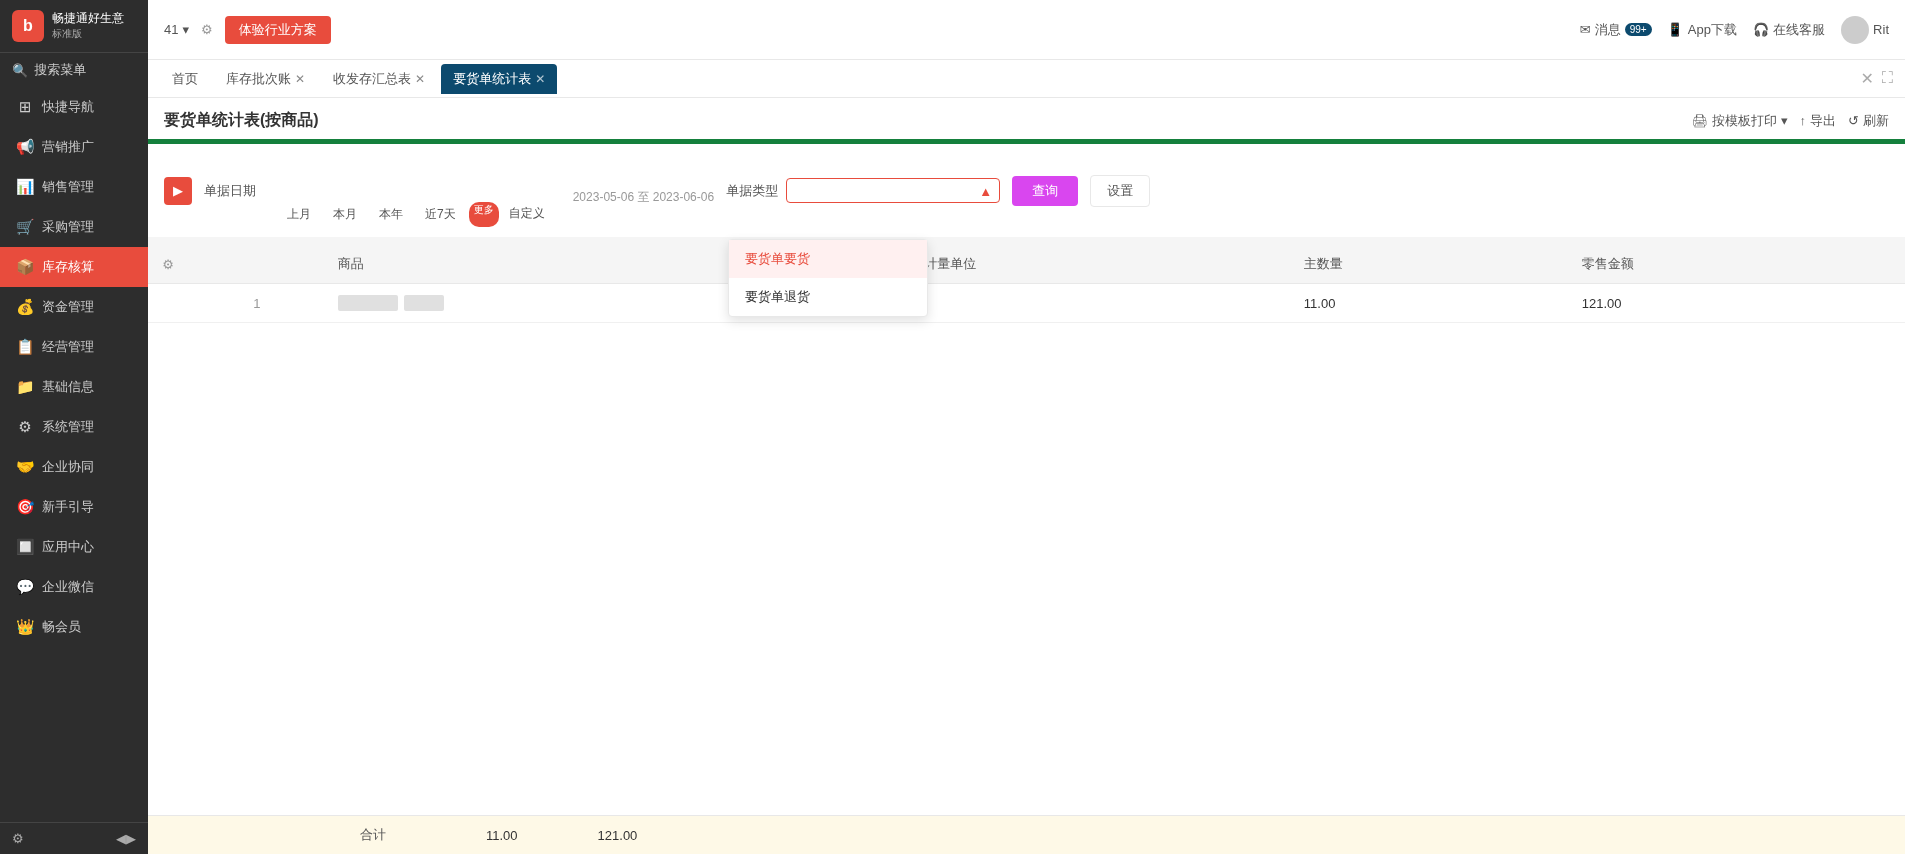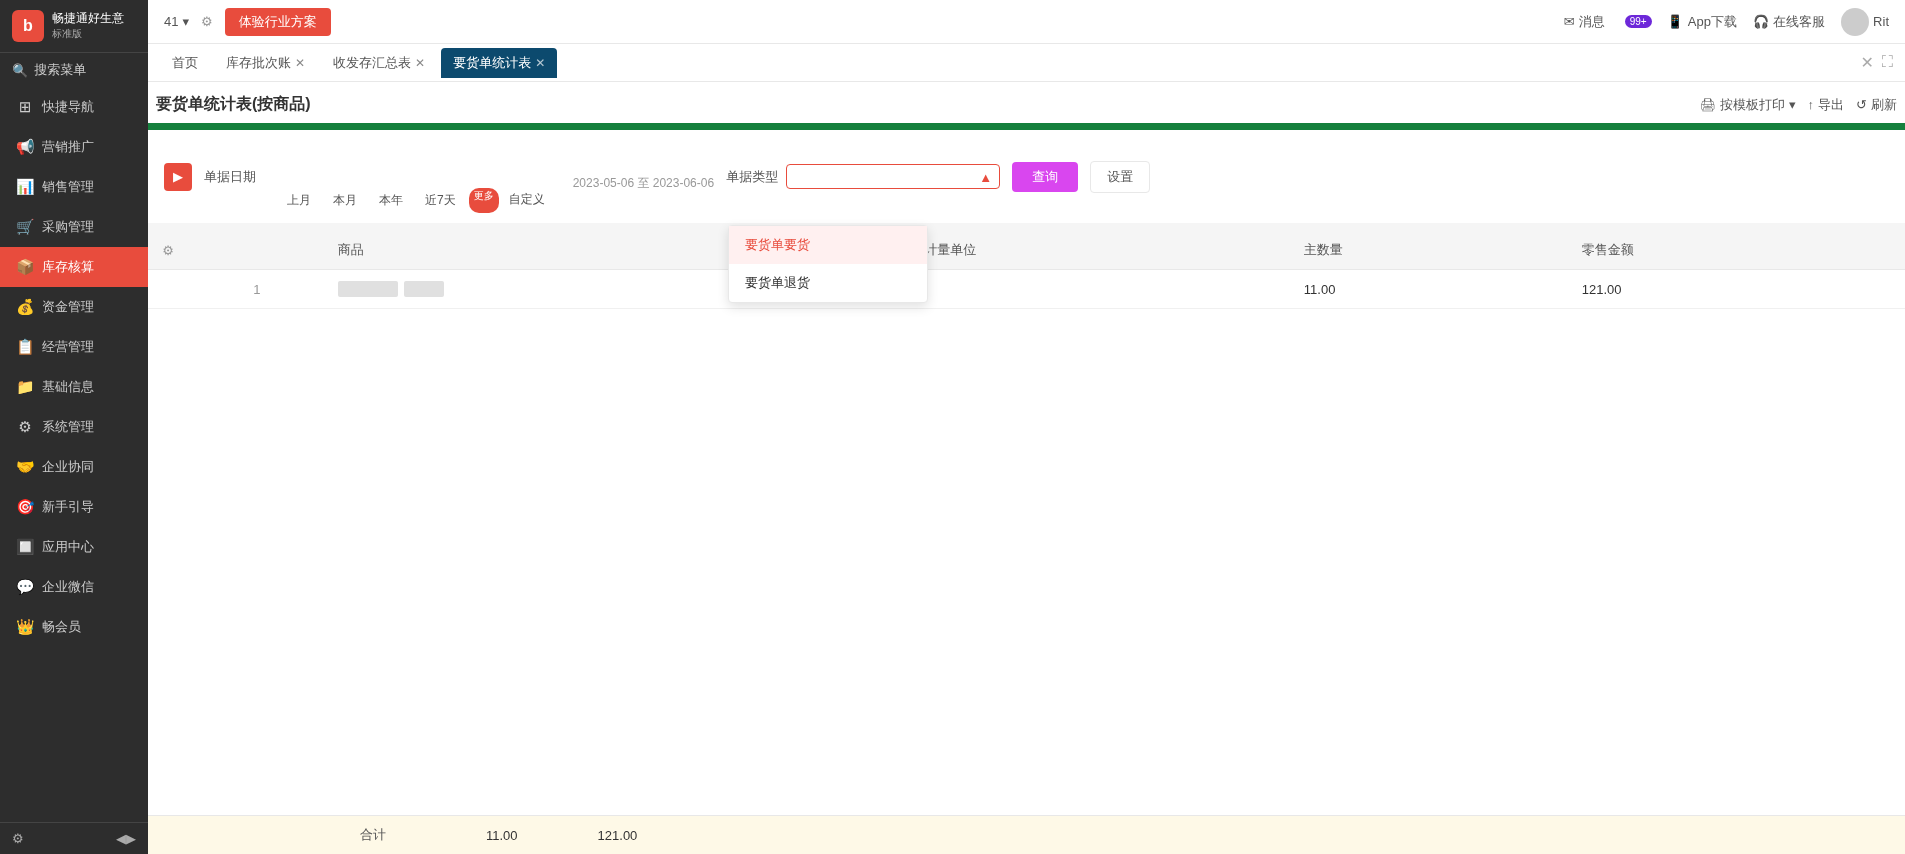--- a/index.html
+++ b/index.html
@@ -79,21 +79,21 @@
       overflow: hidden;
     }
 
     
     .top-bar {
       background: #fff;
       display: flex;
       align-items: center;
       justify-content: space-between;
       padding: 0 16px;
-      height: 44px;
+      height: 60px;
       border-bottom: 1px solid #e8e8e8;
       flex-shrink: 0;
     }
     .top-bar-left { display: flex; align-items: center; gap: 12px; }
     .store-selector {
       display: flex;
       align-items: center;
       gap: 4px;
       color: #555;
       cursor: pointer;
@@ -104,26 +104,26 @@
       color: white;
       border: none;
       border-radius: 4px;
       padding: 5px 14px;
       cursor: pointer;
       font-size: 13px;
     }
     .top-bar-right { display: flex; align-items: center; gap: 16px; color: #555; font-size: 13px; }
     .top-bar-action { display: flex; align-items: center; gap: 4px; cursor: pointer; }
     .badge {
-      background: #6d28d9;
+      background: #0c4a6e;
       color: white;
       border-radius: 10px;
       font-size: 10px;
       padding: 1px 5px;
-      margin-left: 16px;
+      margin-left: 0;
     }
     .avatar { width: 28px; height: 28px; border-radius: 50%; background: #ccc; }
 
     
     .tabs-bar {
       background: #fff;
       display: flex;
       align-items: center;
       border-bottom: 1px solid #e8e8e8;
       padding: 0 12px;
@@ -152,25 +152,25 @@
       flex: 1;
       background: #f5f5f5;
       display: flex;
       flex-direction: column;
       overflow: hidden;
     }
 
     
     .page-header {
       background: #fff;
-      padding: 12px 8px 8px;
+      padding: 12px 16px 8px;
       display: flex;
       align-items: center;
       justify-content: space-between;
-      border-bottom: 7px solid #15803d;
+      border-bottom: 5px solid #15803d;
       flex-shrink: 0;
     }
     .page-title { font-size: 16px; font-weight: 600; color: #333; }
     .page-header-actions { display: flex; align-items: center; gap: 12px; }
     .header-action-btn {
       display: flex; align-items: center; gap: 4px; color: #555; cursor: pointer; font-size: 13px;
     }
 
     
     .filter-bar {

